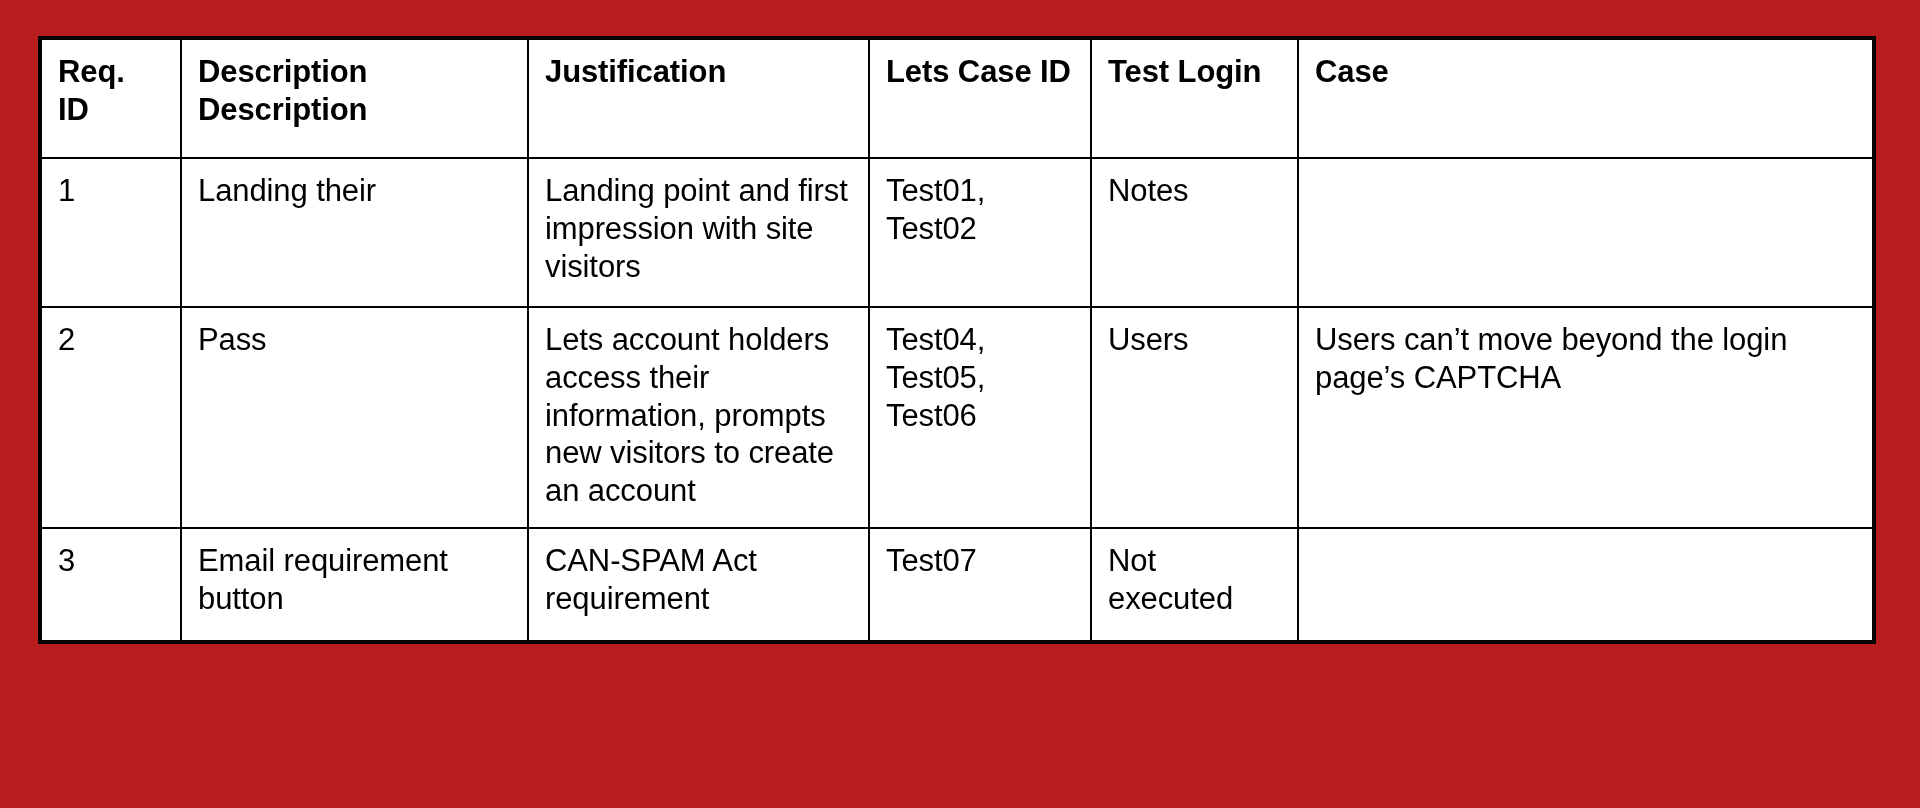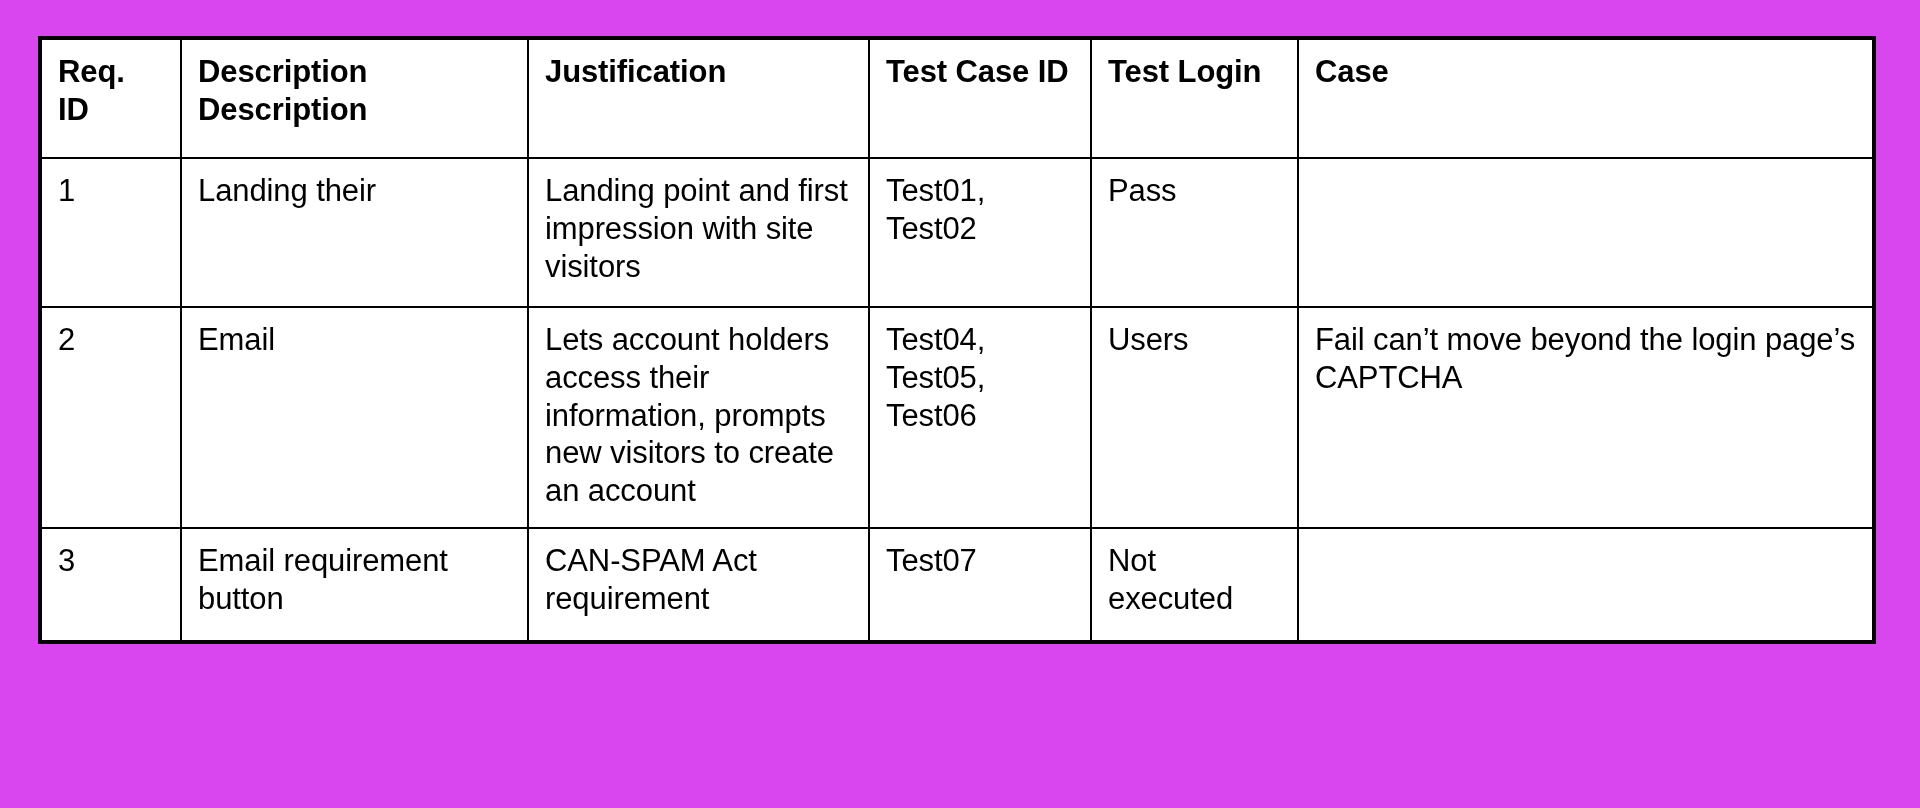--- a/index.html
+++ b/index.html
@@ -12,21 +12,21 @@
     height: 808px;
     font-family: "Liberation Sans", sans-serif;
     color: #000000;
     overflow: hidden;
   }
 
   .page {
     position: relative;
     width: 1920px;
     height: 808px;
-    background: #d946ef;
+    background: #b91c1c;
   }
 
   .table-wrap {
     position: absolute;
     left: 38px;
     top: 36px;
     width: 1834px;
   }
 
   table.req-table {
@@ -95,21 +95,21 @@
           <th>
             <span class="cell-text">Req. ID</span>
           </th>
           <th>
             <span class="cell-text">Description Description</span>
           </th>
           <th>
             <span class="cell-text">Justification</span>
           </th>
           <th>
-            <span class="cell-text">Test Case ID</span>
+            <span class="cell-text">Lets Case ID</span>
           </th>
           <th>
             <span class="cell-text">Test Login</span>
           </th>
           <th>
             <span class="cell-text">Case</span>
           </th>
         </tr>
       </thead>
       <tbody>
@@ -120,44 +120,44 @@
           <td>
             <span class="cell-text">Landing their</span>
           </td>
           <td>
             <span class="cell-text">Landing point and first impression with site visitors</span>
           </td>
           <td>
             <span class="cell-text">Test01, Test02</span>
           </td>
           <td>
-            <span class="cell-text">Pass</span>
+            <span class="cell-text">Notes</span>
           </td>
           <td>
             <span class="cell-text"></span>
           </td>
         </tr>
         <tr class="row-2">
           <td>
             <span class="cell-text">2</span>
           </td>
           <td>
-            <span class="cell-text">Email</span>
+            <span class="cell-text">Pass</span>
           </td>
           <td>
             <span class="cell-text">Lets account holders access their information, prompts new visitors to create an account</span>
           </td>
           <td>
             <span class="cell-text">Test04, Test05, Test06</span>
           </td>
           <td>
             <span class="cell-text">Users</span>
           </td>
           <td>
-            <span class="cell-text">Fail can’t move beyond the login page’s CAPTCHA</span>
+            <span class="cell-text">Users can’t move beyond the login page’s CAPTCHA</span>
           </td>
         </tr>
         <tr class="row-3">
           <td>
             <span class="cell-text">3</span>
           </td>
           <td>
             <span class="cell-text">Email requirement button</span>
           </td>
           <td>

